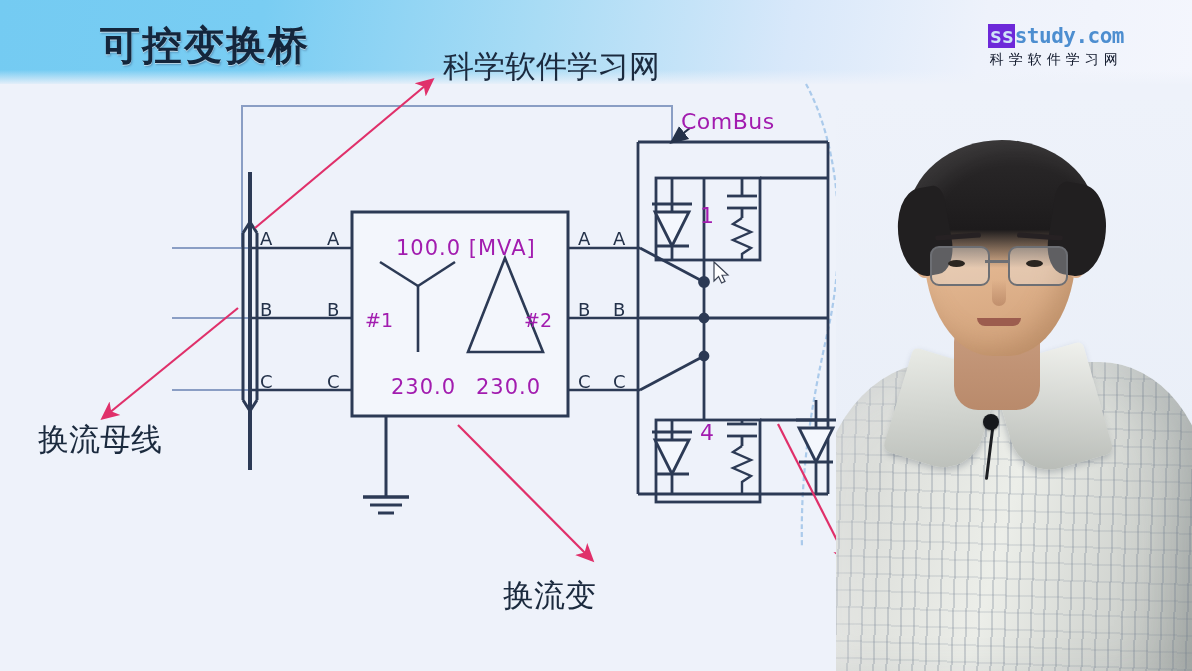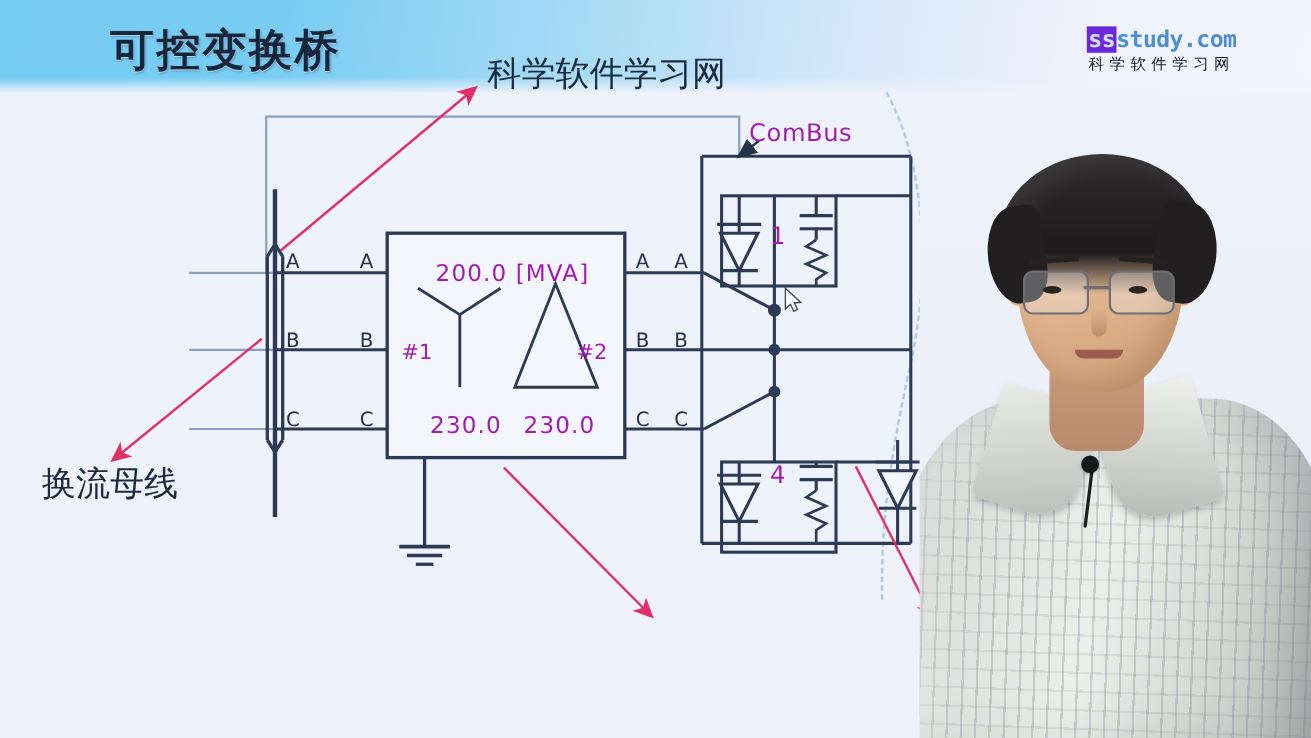--- a/index.html
+++ b/index.html
@@ -273,21 +273,21 @@
       <line x1="238" y1="308" x2="103" y2="418" marker-end="url(#ah)"></line>
       <line x1="458" y1="425" x2="592" y2="560" marker-end="url(#ah)"></line>
       <line x1="778" y1="424" x2="848" y2="562" marker-end="url(#ah)"></line>
     </g>
 
     <g transform="translate(714,262)">
       <path d="M0,0 L0,19 L4.6,14.6 L7.6,21 L11,19.4 L8,13.2 L14,13 Z" fill="#ffffff" stroke="#3b4354" stroke-width="1.2"></path>
     </g>
   </svg>
 
-  <div class="diag-text t-mva">200.0 [MVA]</div>
+  <div class="diag-text t-mva">100.0 [MVA]</div>
   <div class="diag-text t-h1">#1</div>
   <div class="diag-text t-h2">#2</div>
   <div class="diag-text t-kv1">230.0</div>
   <div class="diag-text t-kv2">230.0</div>
   <div class="diag-text t-combus">ComBus</div>
   <div class="diag-text t-v1">1</div>
   <div class="diag-text t-v4">4</div>
 
   <div class="ph" style="left:260px;top:228px">A</div>
   <div class="ph" style="left:260px;top:299px">B</div>
@@ -300,20 +300,21 @@
   <div class="ph" style="left:578px;top:228px">A</div>
   <div class="ph" style="left:578px;top:299px">B</div>
   <div class="ph" style="left:578px;top:371px">C</div>
 
   <div class="ph" style="left:613px;top:228px">A</div>
   <div class="ph" style="left:613px;top:299px">B</div>
   <div class="ph" style="left:613px;top:371px">C</div>
 
   <div class="anno anno-pll">科学软件学习网</div>
   <div class="anno anno-bus">换流母线</div>
+  <div class="anno anno-xfmr">换流变</div>
 
   <div class="presenter">
     <div class="p-bg"></div>
     <div class="p-shirt"></div>
     <div class="p-collarL"></div>
     <div class="p-collarR"></div>
     <div class="p-neck"></div>
     <div class="p-face"></div>
     <div class="p-earL"></div>
     <div class="p-earR"></div>

